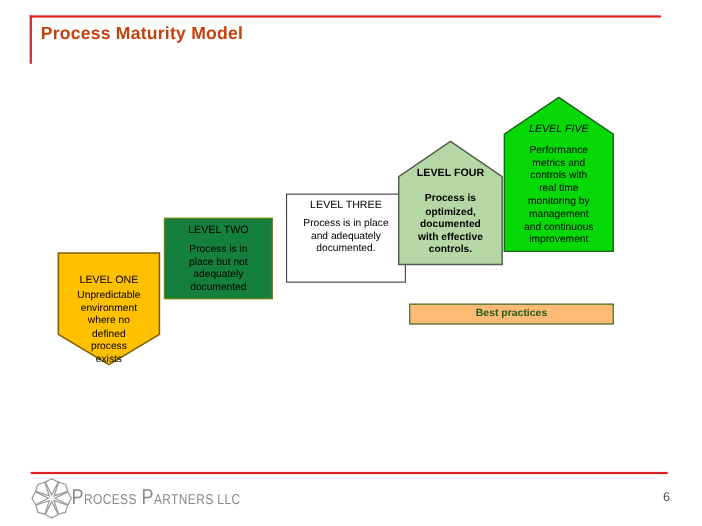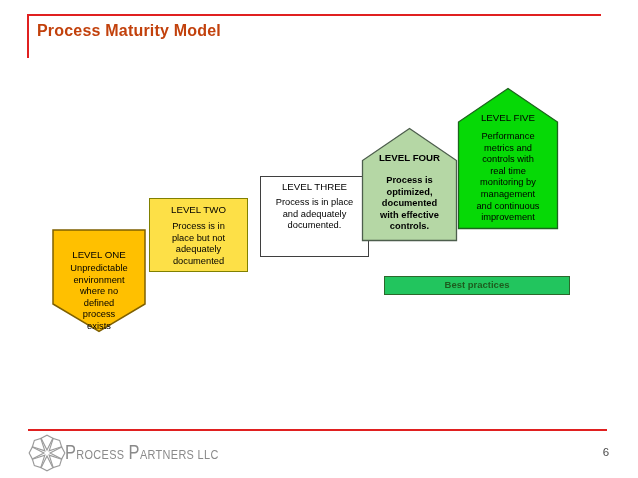--- a/index.html
+++ b/index.html
@@ -39,21 +39,21 @@
                  border:1px solid; box-sizing:border-box;margin-left:12px; }
   .level-three .lv-text { padding-top:4px; }
   .level-three .lv-title { margin-bottom:5px; }
 
   .level-four  { left:361px; top:127px; width:97px;  height:115px;font-weight:bold; }
   .level-four  .lv-text { padding-top:25px; }
   .level-four  .lv-title { margin-bottom:12px; }
 
   .level-five  { left:457px; top:87px;  width:102px; height:143px; }
   .level-five  .lv-text { padding-top:25px; }
-  .level-five  .lv-title { margin-bottom:8px; }
+  .level-five  .lv-title { margin-bottom:8px;font-style:italic; }
 
   .callout {
     position:absolute; left:372px; top:276px; width:186px; height:19px;
     border:1.5px solid; box-sizing:border-box; text-align:center;
     font-size:9.5px; font-weight:bold; line-height:16px;
   }
 
   .logo-icon { position:absolute; left:28px; top:434px; width:38px; height:38px; }
   .logo-text {
     position:absolute; left:65px; top:441px; color:#8a8a8a; white-space:nowrap;
@@ -87,21 +87,21 @@
       <div class="lv-title">LEVEL ONE</div>
       <div class="lv-body">Unpredictable
 environment
 where no
 defined
 process
 exists</div>
     </div>
   </div>
 
-  <div class="level level-two" style="background-color: #fde047; border-color: rgb(128, 128, 0); padding-left: 29px;">
+  <div class="level level-two" style="background-color: #15803d; border-color: rgb(128, 128, 0); padding-left: 29px;">
     <div class="lv-text">
       <div class="lv-title">LEVEL TWO</div>
       <div class="lv-body">Process is in
 place but not
 adequately
 documented</div>
     </div>
   </div>
 
   <div class="level level-three" style="background-color: rgb(255, 255, 255); border-color: rgb(63, 63, 63);">
@@ -137,21 +137,21 @@
 metrics and
 controls with
 real time
 monitoring by
 management
 and continuous
 improvement</div>
     </div>
   </div>
 
-  <div class="callout" style="background-color: #22c55e; border-color: rgb(43, 104, 43); color: rgb(30, 92, 30); margin-left: 12px;">
+  <div class="callout" style="background-color: #fdba74; border-color: rgb(43, 104, 43); color: rgb(30, 92, 30);">
     <span>Best practices</span>
   </div>
 
   <div class="hline accent-bottom" style="background-color: rgb(224, 32, 32);"></div>
 
   <svg class="logo-icon" viewBox="-20 -20 40 40">
     <g fill="#ffffff" stroke="#9a9a9a" stroke-width="1.2">
       <path d="M0,-3.2 L-6.2,-15.5 L0,-18.8 L6.2,-15.5 Z"></path>
       <path d="M0,-3.2 L-6.2,-15.5 L0,-18.8 L6.2,-15.5 Z" transform="rotate(45)"></path>
       <path d="M0,-3.2 L-6.2,-15.5 L0,-18.8 L6.2,-15.5 Z" transform="rotate(90)"></path>

